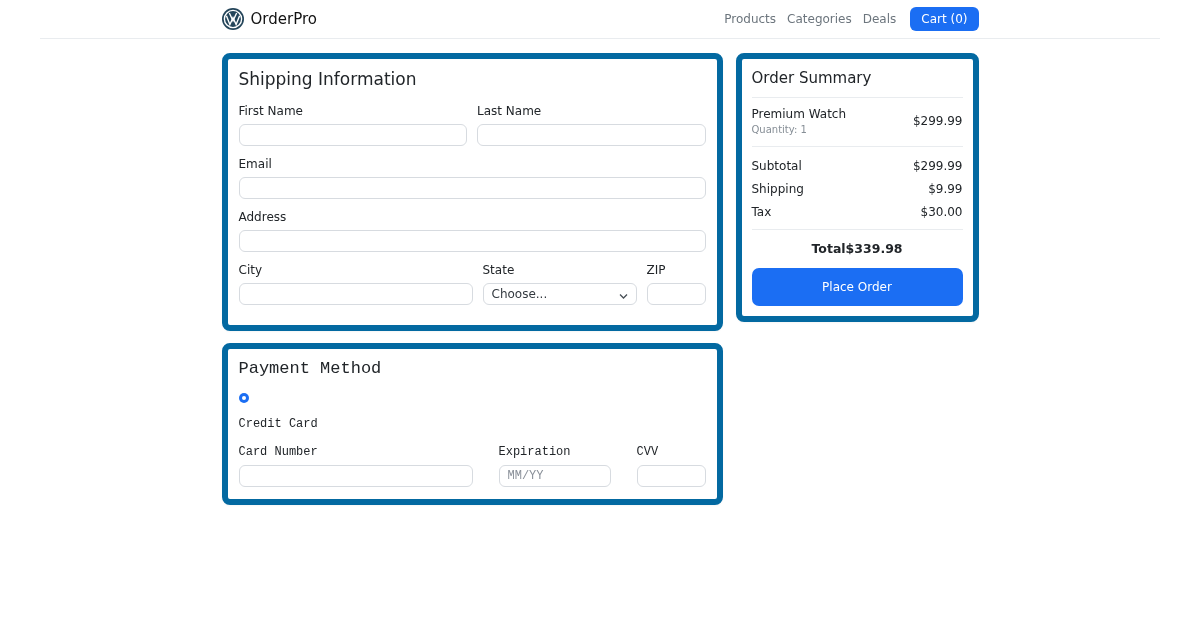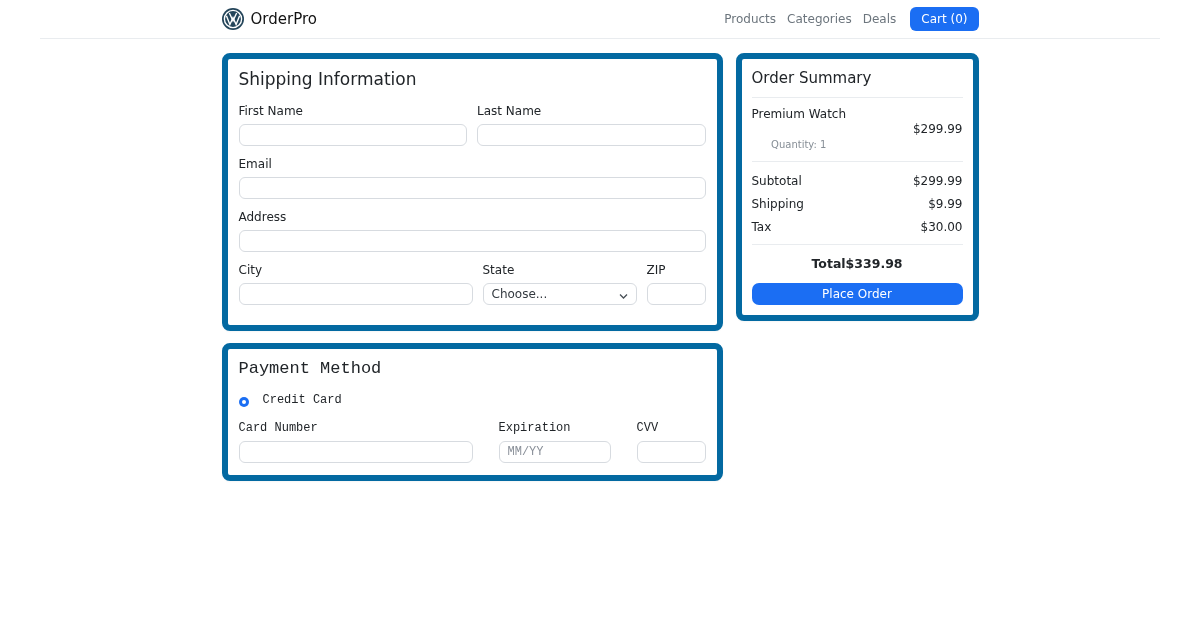--- a/index.html
+++ b/index.html
@@ -52,44 +52,44 @@
   .row { margin-bottom:11px; }
   .row:last-child { margin-bottom:0; }
   .grid-2 { display:grid; grid-template-columns:1fr 1fr; gap:10px; }
   .grid-csz { display:grid; grid-template-columns:234px 154px 1fr; gap:10px; }
   .grid-pay { display:grid; grid-template-columns:234px 112px 1fr; gap:26px; }
 
   .select-wrap { position:relative; }
   .select-input { appearance:none; -webkit-appearance:none; padding-right:24px; color:#343a40; }
   .chevron { position:absolute; right:9px; top:50%; transform:translateY(-50%); pointer-events:none; display:block; }
 
-  .radio-row { display:flex; align-items:flex-end; gap:14px; margin:14px 0 14px; }
+  .radio-row { display:flex; align-items:flex-start; gap:14px; margin:14px 0 14px;flex-direction:column; }
   .radio-dot {
     width:10px; height:10px; border-radius:50%; background:var(--accent);
     position:relative; flex:0 0 auto; cursor:pointer;
   }
   .radio-dot::after {
     content:""; position:absolute; left:3px; top:3px; width:4px; height:4px;
     border-radius:50%; background:#fff;
   }
   .radio-label { font-size:12px; color:#212529; }
 
   
   .summary-title { font-size:15px; font-weight:500; margin:0; padding:0 0 10px; }
   .divider { border:none; border-top:1px solid #e9ecef; margin:0; }
   .item-row { display:flex; justify-content:space-between; align-items:center; padding:9px 0 11px; }
   .item-name { font-size:12px; color:#212529; }
-  .item-qty { font-size:10px; color:#868e96; margin-top:18px;text-align:center; }
+  .item-qty { font-size:10px; color:#868e96; margin-top:3px; }
   .item-price { font-size:12px; color:#212529; }
   .sum-rows { padding:12px 0 10px; }
   .sum-row { display:flex; justify-content:space-between; font-size:12px; margin-bottom:9px; }
   .sum-row:last-child { margin-bottom:0; }
   .total-row { display:flex; justify-content:center; font-size:12.5px; font-weight:700; padding:11px 0 12px; }
   .place-order-btn {
-    width:100%; height:22px; background:var(--accent); color:#fff; border:none;
+    width:100%; height:38px; background:var(--accent); color:#fff; border:none;
     border-radius:7px; font-size:12px; font-family:inherit; cursor:pointer;
   }
 </style>
 </head>
 <body>
 
 <header class="header">
   <div class="header-inner">
     <div class="brand">
       <span>

